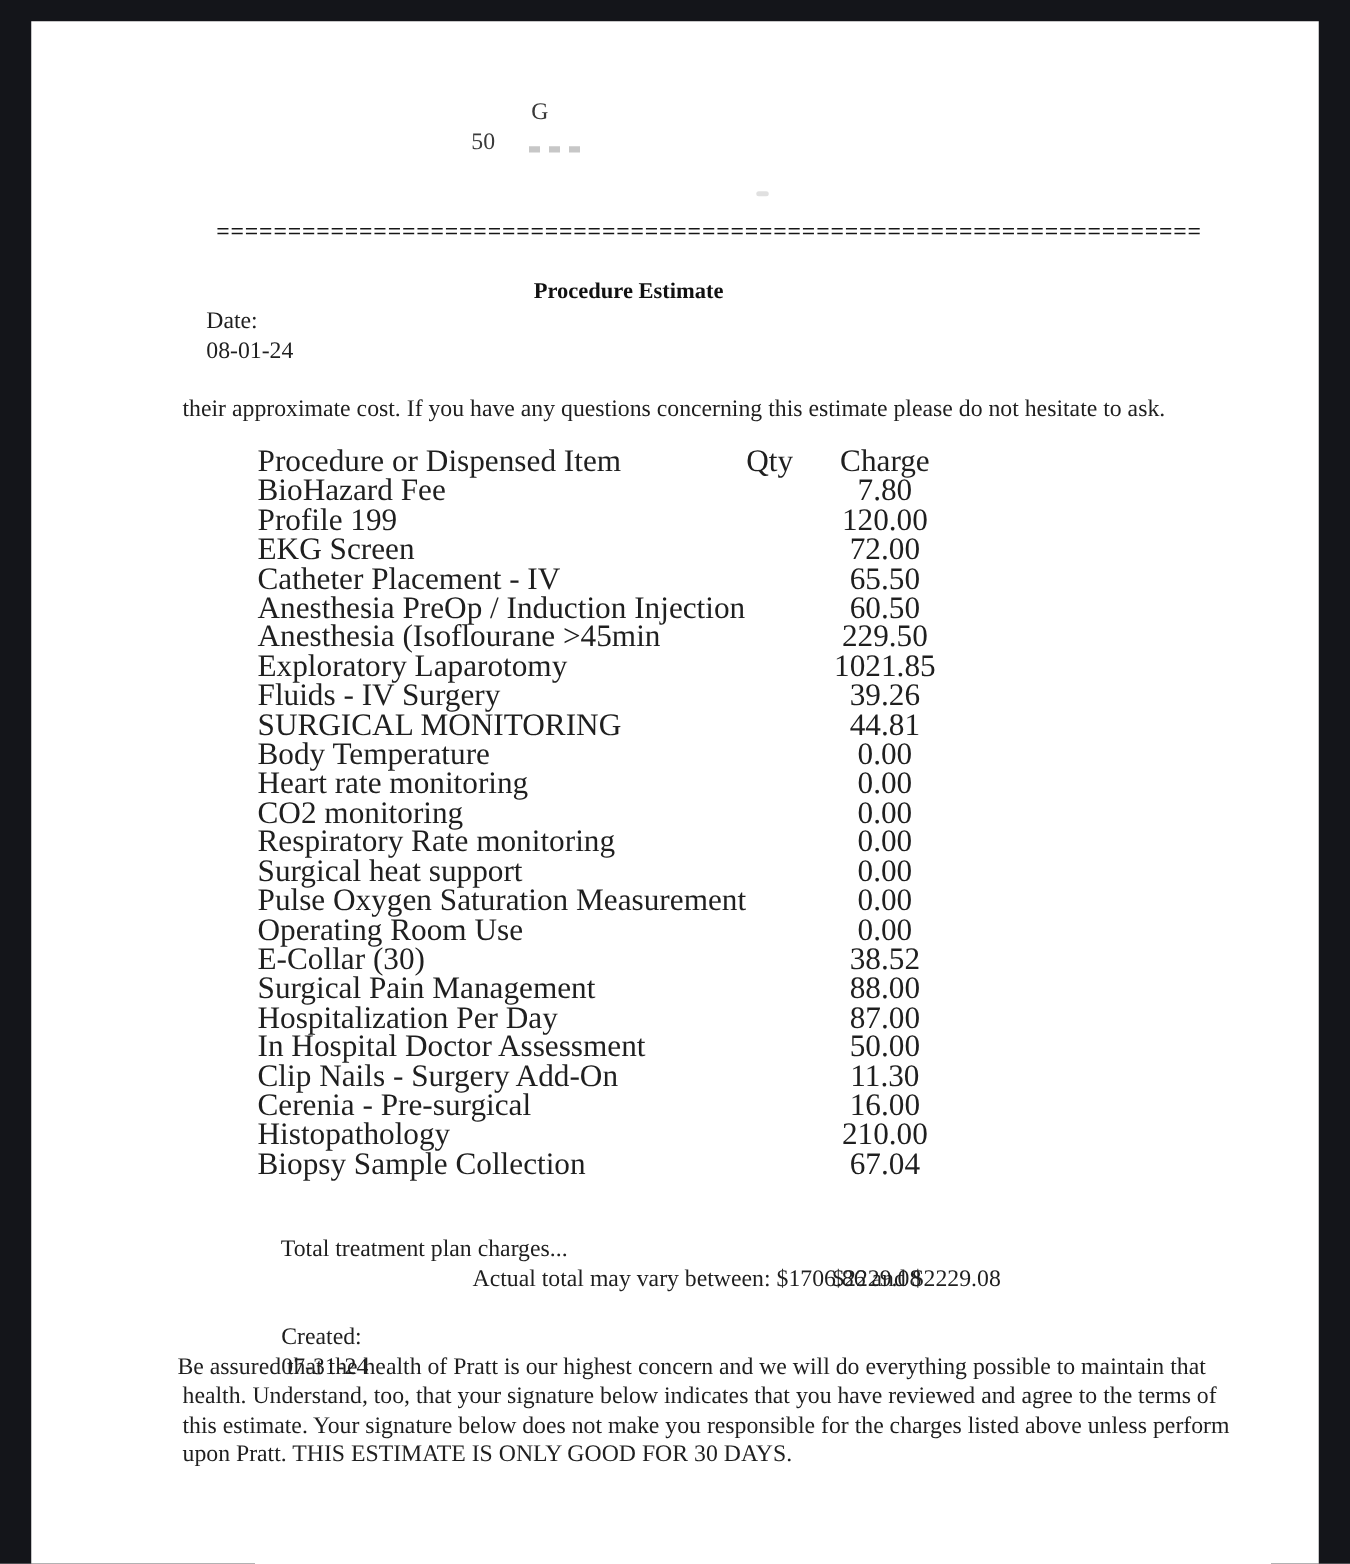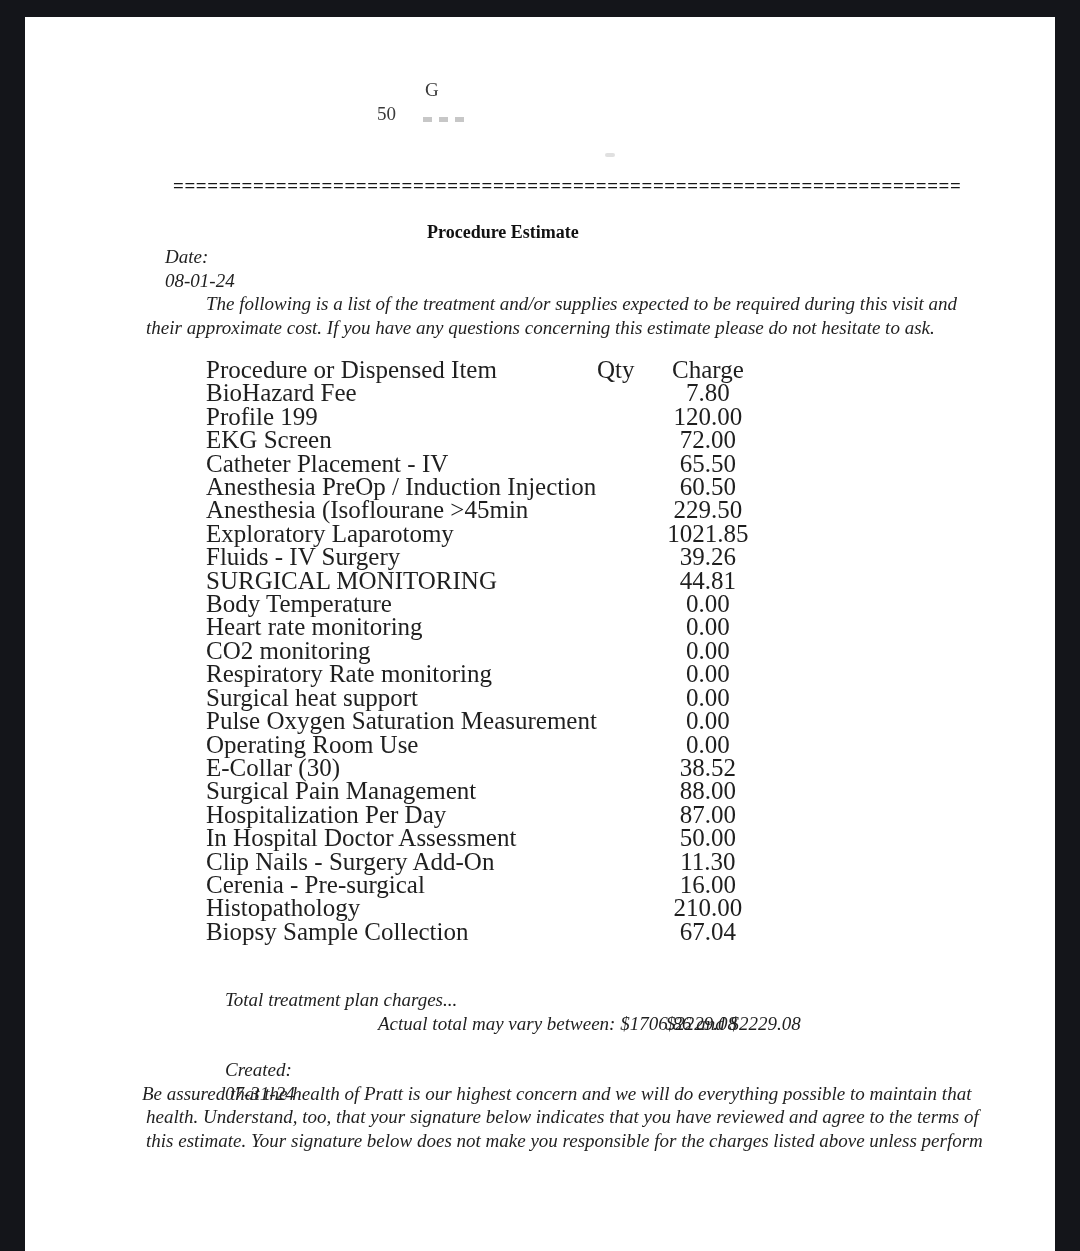--- a/index.html
+++ b/index.html
@@ -10,21 +10,21 @@
     font-family:"Liberation Serif","DejaVu Serif",serif;
     overflow:hidden;
   }
   .paper{
     position:absolute;left:25px;top:17px;
     width:1030px;height:1234px;
     background:#ffffff;
     color:#1f1f1f;
   }
   .abs{position:absolute;white-space:pre;}
-  .fs{font-size:19px;line-height:23.4px;font-style:italic;}
+  .fs{font-size:19px;line-height:23.4px;}
   
   .frag{color:#3a3a3a;font-size:19px;}
   .clip-bottom{overflow:hidden;display:block;}
   .clip-top{overflow:hidden;display:block;}
   .smudge{
     width:42px;height:5px;
     background:repeating-linear-gradient(90deg,#b9b9b9 0 9px,transparent 9px 16px);
     opacity:.8;
   }
   .dot-smudge{width:10px;height:4px;background:#d8d8d8;border-radius:2px;opacity:.8;}
@@ -60,21 +60,20 @@
   <div class="abs dot-smudge" style="left:580px;top:136px;"></div>
 
   <div class="abs separator" style="left:148px;top:158px;">=====================================================================</div>
 
   <div class="abs fs" style="left:121px;top:205px;">
     <span>Date:</span>
     <span>08-01-24</span>
   </div>
   <div class="abs title" style="left:402px;top:205px;">Procedure Estimate</div>
 
-  <div class="abs fs" style="left:181px;top:275.4px;">The following is a list of the treatment and/or supplies expected to be required during this visit and</div>
   <div class="abs fs" style="left:121px;top:298.8px;">their approximate cost. If you have any questions concerning this estimate please do not hesitate to ask.</div>
 
   <table class="charges abs" style="left:181px;top:341px;">
     <thead>
       <tr>
         <th class="col-item">Procedure or Dispensed Item</th>
         <th class="col-qty">Qty</th>
         <th class="col-charge">Charge</th>
       </tr>
     </thead>
@@ -87,14 +86,15 @@
   </div>
   <div class="abs fs" style="left:353px;top:995px;">Actual total may vary between: $1706.86 and $2229.08</div>
   <div class="abs fs" style="left:181px;top:1018px;">
     <span>Created: </span>
     <span>07-31-24</span>
   </div>
 
   <div class="abs fs" style="left:117px;top:1065px;">Be assured that the health of Pratt is our highest concern and we will do everything possible to maintain that</div>
   <div class="abs fs" style="left:121px;top:1088.4px;">health. Understand, too, that your signature below indicates that you have reviewed and agree to the terms of</div>
   <div class="abs fs" style="left:121px;top:1111.8px;">this estimate. Your signature below does not make you responsible for the charges listed above unless perform</div>
+  <div class="abs fs" style="left:121px;top:1135.2px;">upon Pratt. THIS ESTIMATE IS ONLY GOOD FOR 30 DAYS.</div>
 
 </div>
 
 </body></html>

